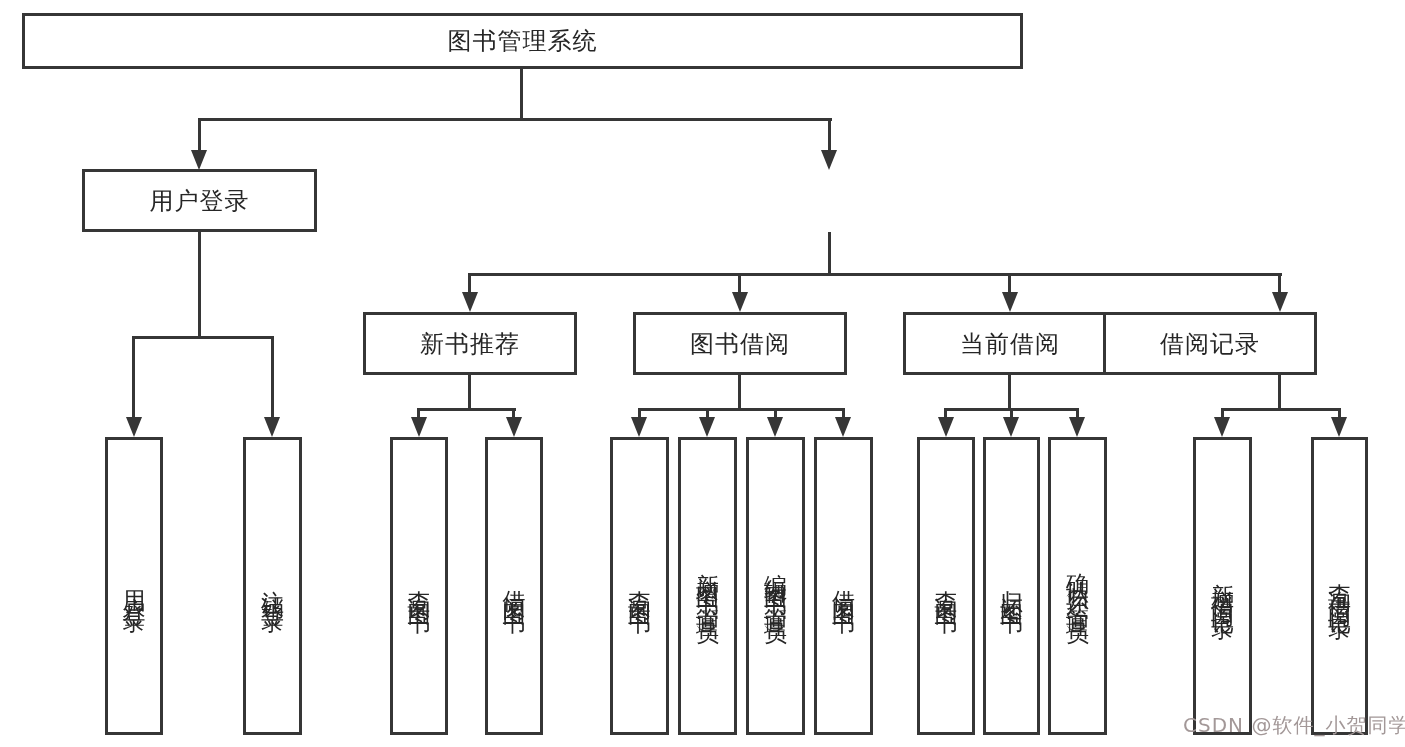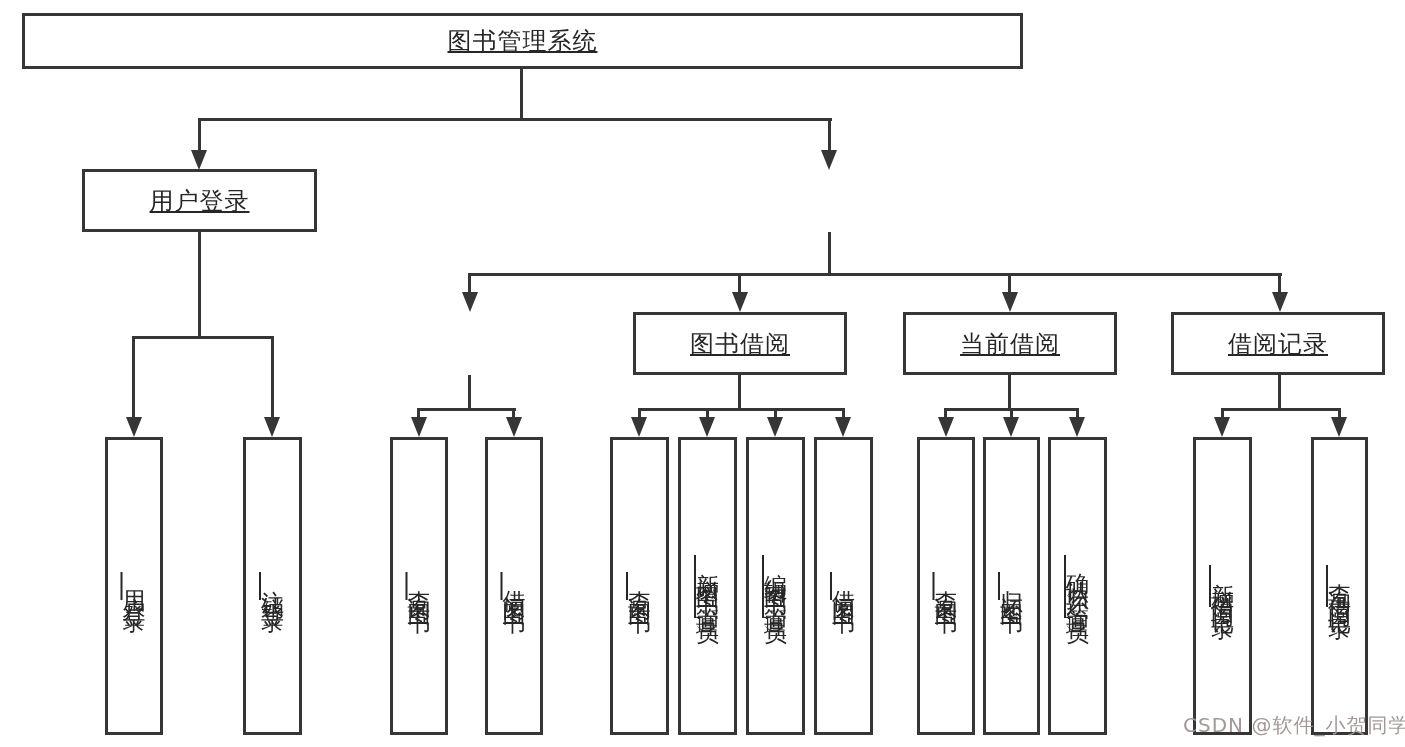--- a/index.html
+++ b/index.html
@@ -23,21 +23,20 @@
     box-sizing:border-box;
     border:3px solid var(--line);
     background:#ffffff;
     display:flex;
     align-items:center;
     justify-content:center;
     font-size:24px;
     letter-spacing:1px;
     color:var(--text);
     z-index:2;
-    text-decoration:underline;
   }
   .vbox{
     writing-mode:vertical-rl;
     text-orientation:mixed;
     font-size:23px;
     letter-spacing:7px;
     line-height:1;
   }
   .hline{
     position:absolute;
@@ -97,23 +96,24 @@
   <div class="hline" style="left:469px;top:273px;width:813px;"></div>
   <div class="vline" style="left:468px;top:273px;height:21px;"></div>
   <div class="arrowhead" style="left:462px;top:292px;"></div>
   <div class="vline" style="left:738px;top:273px;height:21px;"></div>
   <div class="arrowhead" style="left:732px;top:292px;"></div>
   <div class="vline" style="left:1008px;top:273px;height:21px;"></div>
   <div class="arrowhead" style="left:1002px;top:292px;"></div>
   <div class="vline" style="left:1278px;top:273px;height:21px;"></div>
   <div class="arrowhead" style="left:1272px;top:292px;"></div>
 
+  <div class="box" style="left:363px;top:312px;width:214px;height:63px;">新书推荐</div>
   <div class="box" style="left:903px;top:312px;width:214px;height:63px;">当前借阅</div>
   <div class="box" style="left:633px;top:312px;width:214px;height:63px;">图书借阅</div>
-  <div class="box" style="left:1171px;top:312px;width:214px;height:63px;">借阅记录</div>
+  <div class="box" style="left:1103px;top:312px;width:214px;height:63px;">借阅记录</div>
 
   <div class="vline" style="left:468px;top:375px;height:33px;"></div>
   <div class="hline" style="left:417px;top:408px;width:99px;"></div>
   <div class="vline" style="left:417px;top:408px;height:11px;"></div>
   <div class="arrowhead" style="left:411px;top:417px;"></div>
   <div class="vline" style="left:512px;top:408px;height:11px;"></div>
   <div class="arrowhead" style="left:506px;top:417px;"></div>
 
   <div class="vline" style="left:738px;top:375px;height:33px;"></div>
   <div class="hline" style="left:638px;top:408px;width:207px;"></div>

